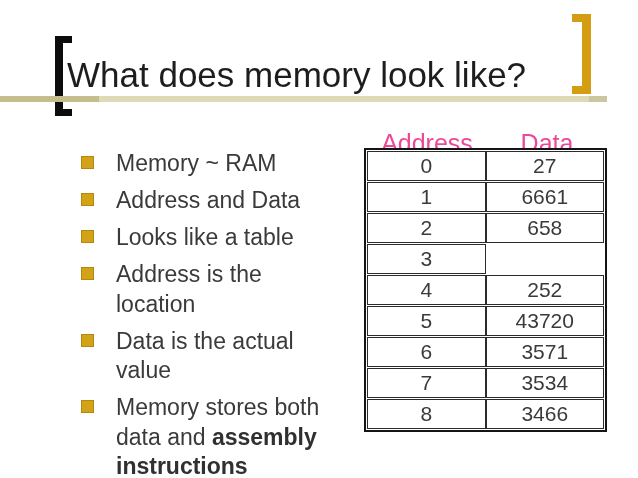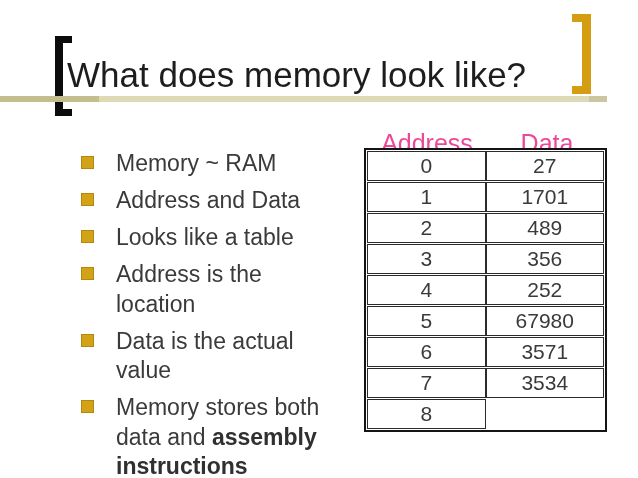--- a/index.html
+++ b/index.html
@@ -107,44 +107,44 @@
   <div class="tbl-header-label hdr-address">Address</div>
   <div class="tbl-header-label hdr-data">Data</div>
 
   <div class="mem-table" id="mem-table">
       <div class="mem-row">
         <div class="mem-cell">0</div>
         <div class="mem-cell">27</div>
       </div>
       <div class="mem-row">
         <div class="mem-cell">1</div>
-        <div class="mem-cell">1701</div>
+        <div class="mem-cell">6661</div>
       </div>
       <div class="mem-row">
         <div class="mem-cell">2</div>
-        <div class="mem-cell">489</div>
+        <div class="mem-cell">658</div>
       </div>
       <div class="mem-row">
         <div class="mem-cell">3</div>
-        <div class="mem-cell">356</div>
       </div>
       <div class="mem-row">
         <div class="mem-cell">4</div>
         <div class="mem-cell">252</div>
       </div>
       <div class="mem-row">
         <div class="mem-cell">5</div>
-        <div class="mem-cell">67980</div>
+        <div class="mem-cell">43720</div>
       </div>
       <div class="mem-row">
         <div class="mem-cell">6</div>
         <div class="mem-cell">3571</div>
       </div>
       <div class="mem-row">
         <div class="mem-cell">7</div>
         <div class="mem-cell">3534</div>
       </div>
       <div class="mem-row">
         <div class="mem-cell">8</div>
+        <div class="mem-cell">3466</div>
       </div>
     </div>
 
 </div>
 
 </body></html>

